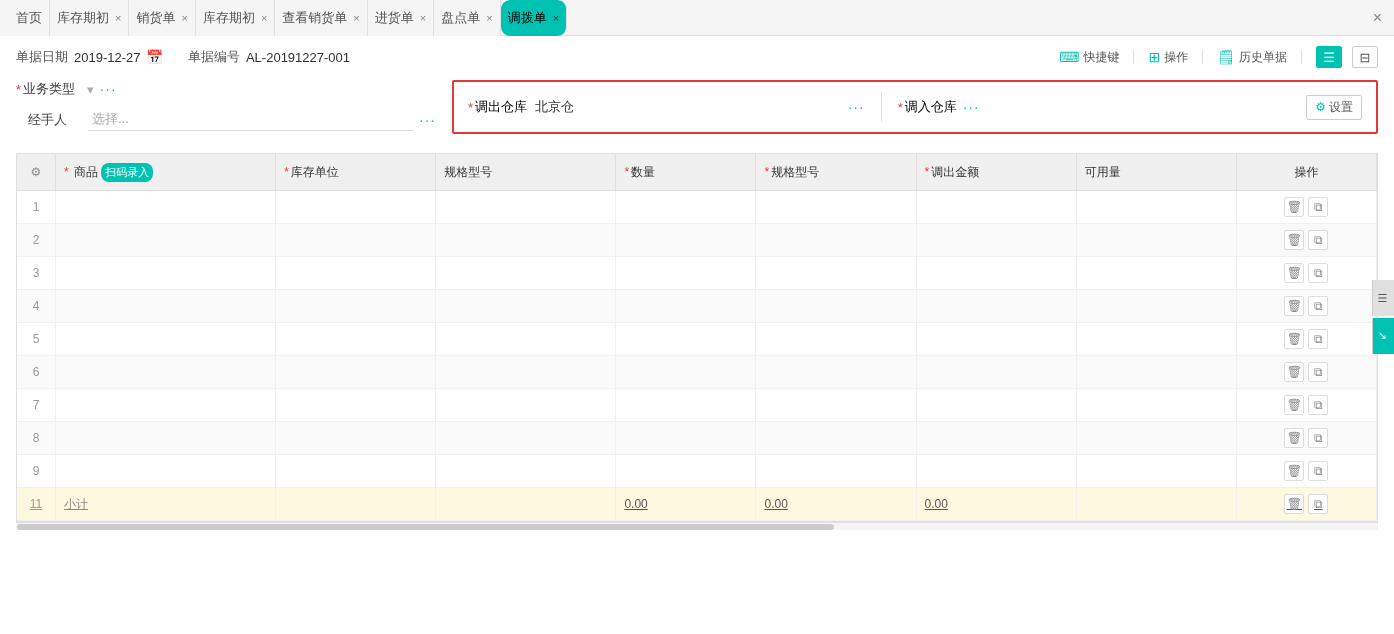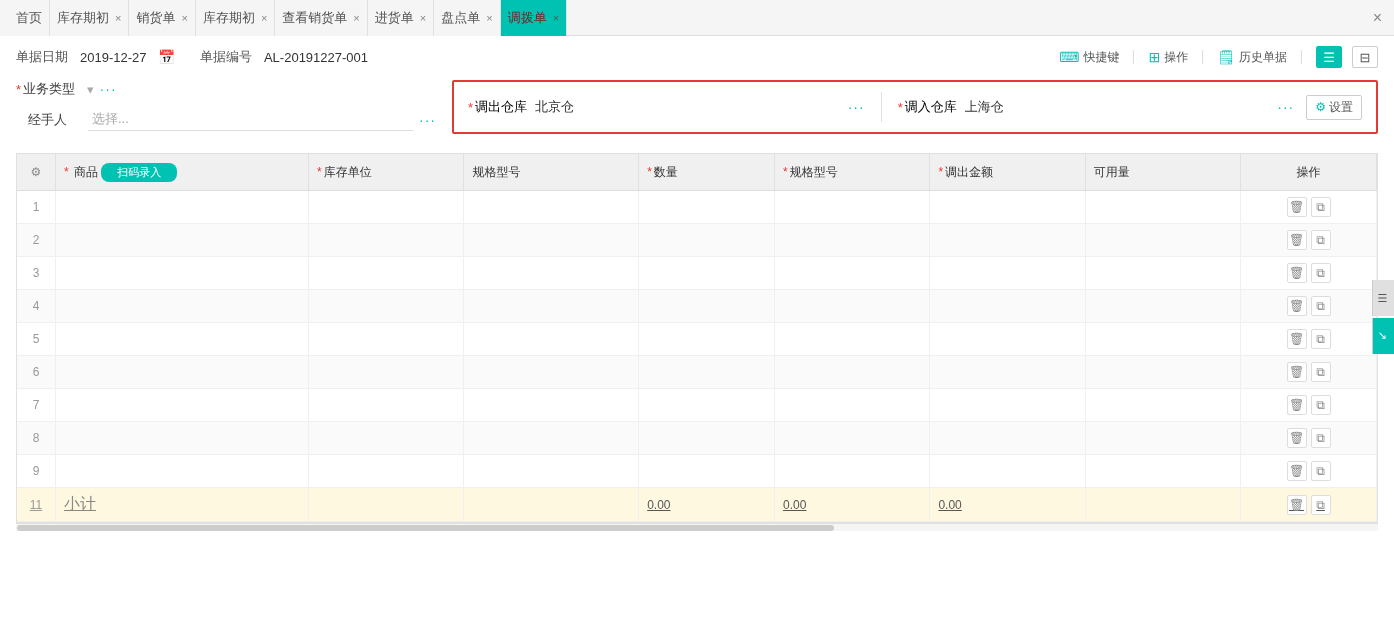--- a/index.html
+++ b/index.html
@@ -9,39 +9,39 @@
     .tab-bar {
       display: flex; align-items: center; border-bottom: 1px solid #e0e0e0;
       background: #f5f5f5; height: 36px; padding-left: 0;
     }
     .tab-item {
       display: flex; align-items: center; padding: 0 7px; height: 36px;
       cursor: pointer; font-size: 13px; color: #555; border-right: 1px solid #e0e0e0;
       white-space: nowrap; background: #f5f5f5; text-align: right;
     }
     .tab-item.active {
-      background: #00c2b3; color: #7f1d1d; font-weight: 500;
+      background: #00c2b3; color: #000000; font-weight: 500; border-radius: 9px;
     }
     .tab-item .close-btn {
       margin-left: 6px; font-size: 11px; opacity: 0.7; cursor: pointer;
     }
     .tab-item:first-child { padding-left: 16px; }
     .tab-close-main {
       margin-left: auto; padding: 0 12px; height: 36px; display: flex; align-items: center;
       cursor: pointer; color: #888; font-size: 16px;
     }
 
     
     .main-content { padding: 10px 16px; }
 
     
     .header-row {
       display: flex; align-items: center; margin-bottom: 12px; gap: 24px;
     }
-    .header-field { display: flex; align-items: center; gap: 12px; font-size: 13px; }
+    .header-field { display: flex; align-items: center; gap: 6px; font-size: 13px; }
     .header-field label { color: #555; }
     .header-field span { color: #333; }
     .header-field .icon-cal {
       color: #00c2b3; cursor: pointer; font-size: 14px;
     }
     .header-right {
       margin-left: auto; display: flex; align-items: center; gap: 10px; font-size: 12px; color: #555;
     }
     .header-right .btn-group {
       display: flex; align-items: center; gap: 4px; cursor: pointer;
@@ -109,21 +109,21 @@
     .action-cell { display: flex; gap: 4px; align-items: center; justify-content: center; }
     .icon-btn {
       width: 20px; height: 20px; border: 1px solid #ddd; border-radius: 2px;
       display: flex; align-items: center; justify-content: center;
       cursor: pointer; font-size: 12px; color: #888; background: #fff;
     }
 
     
     .scan-btn {
       background: #00c2b3; color: #fff; border: none; border-radius: 8px;
-      padding: 2px 16px; font-size: 11px; cursor: pointer; white-space: nowrap;
+      padding: 2px 4px; font-size: 11px; cursor: pointer; white-space: nowrap;
     }
 
     
     .float-right {
       position: fixed; right: 0; top: 50%; transform: translateY(-50%);
       display: flex; flex-direction: column; gap: 2px;
     }
     .float-btn {
       width: 22px; height: 36px; background: #e0e0e0; border-left: 1px solid #ccc;
       display: flex; align-items: center; justify-content: center;
@@ -252,21 +252,20 @@
       <div class="wh-field">
         <span class="required">*</span>
         <span class="wh-label">调出仓库</span>
         <span class="wh-value">北京仓</span>
         <span class="more-btn">···</span>
       </div>
       <div class="wh-divider"></div>
       <div class="wh-field">
         <span class="required">*</span>
         <span class="wh-label">调入仓库</span>
-        <span class="wh-value">上海仓</span>
         <span class="more-btn">···</span>
       </div>
       <div style="margin-left: 12px;">
         <div class="settings-btn">
           <span class="gear-icon">⚙</span>
           <span>设置</span>
         </div>
       </div>
     </div>
   </div>
@@ -440,21 +439,21 @@
         <td></td>
         <td>
           <div class="action-cell">
             <div class="icon-btn" title="删除">🗑</div>
             <div class="icon-btn" title="复制">⧉</div>
           </div>
         </td>
       </tr>
           <tr class="tfoot-row">
         <td class="row-num">11</td>
-        <td style="color:#888;font-size:16px;">小计</td>
+        <td style="color:#888;font-size:12px;">小计</td>
         <td></td>
         <td></td>
         <td style="color:#555;">0.00</td>
         <td style="color:#555;">0.00</td>
         <td style="color:#555;">0.00</td>
         <td></td>
         <td>
           <div class="action-cell">
             <div class="icon-btn" title="删除">🗑</div>
             <div class="icon-btn" title="复制">⧉</div>

